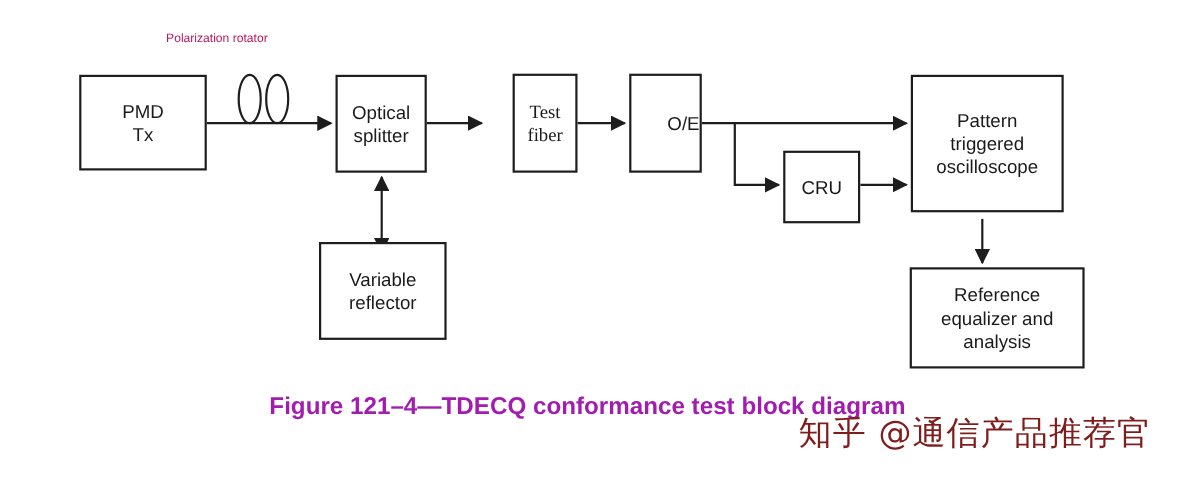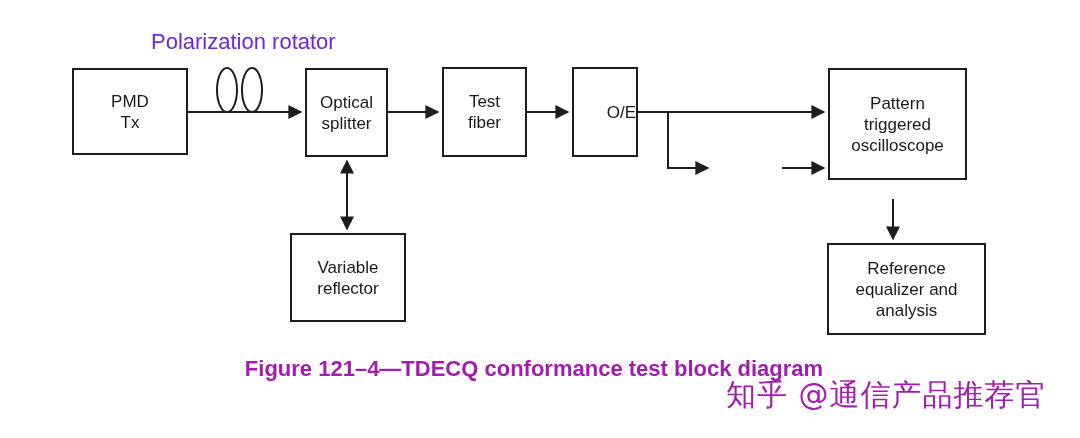--- a/index.html
+++ b/index.html
@@ -34,54 +34,54 @@
   }
   #connectors {
     position: absolute;
     left: 0;
     top: 0;
     width: 1080px;
     height: 438px;
   }
   .annotation {
     position: absolute;
-    font-size: 22px;
-    color: #6d28d9;
+    font-size: 11px;
+    color: #be185d;
     white-space: nowrap;
   }
   .caption {
     position: absolute;
     top: 356px;
     left: 534px;
     transform: translateX(-50%);
     font-size: 22px;
     font-weight: bold;
     white-space: nowrap;
     color: #a21caf;
   }
   .watermark {
     position: absolute;
     top: 378px;
     left: 726px;
     font-size: 30px;
     line-height: 34px;
     letter-spacing: 1px;
-    color: #a21caf;
+    color: #7f1d1d;
     white-space: nowrap;
     font-family: "DejaVu Sans", sans-serif;
   }
 
   
   #blk-pmd-tx        { left: 72px;  top: 68px;  width: 116px; height: 87px; }
   #blk-splitter      { left: 305px; top: 68px;  width: 83px;  height: 89px; }
-  #blk-test-fiber    { left: 442px; top: 67px;  width: 85px;  height: 90px; }
+  #blk-test-fiber    { left: 466px; top: 67px;  width: 59px;  height: 90px; font-family: Liberation Serif, serif; }
   #blk-oe            { left: 572px; top: 67px;  width: 66px;  height: 90px; justify-content: flex-end; }
   #blk-cru           { left: 712px; top: 137px; width: 70px;  height: 66px; }
-  #blk-scope         { left: 828px; top: 68px;  width: 139px; height: 112px; }
-  #blk-reflector     { left: 290px; top: 233px; width: 116px; height: 89px; }
+  #blk-scope         { left: 828px; top: 68px;  width: 139px; height: 125px; }
+  #blk-reflector     { left: 290px; top: 220px; width: 116px; height: 89px; }
   #blk-ref-eq        { left: 827px; top: 243px; width: 159px; height: 92px; }
 </style>
 </head>
 <body>
 
 <div id="canvas">
 
   <svg id="connectors" viewBox="0 0 1080 438" xmlns="http://www.w3.org/2000/svg">
     <defs>
       <marker id="ah" viewBox="0 0 10 10" refX="9" refY="5" markerWidth="7" markerHeight="7" orient="auto-start-reverse">
@@ -125,20 +125,23 @@
 
   <div class="block" id="blk-test-fiber">
     <span class="block-label">Test
 fiber</span>
   </div>
 
   <div class="block" id="blk-oe">
     <span class="block-label">O/E</span>
   </div>
 
+  <div class="block" id="blk-cru">
+    <span class="block-label">CRU</span>
+  </div>
 
   <div class="block" id="blk-scope">
     <span class="block-label">Pattern
 triggered
 oscilloscope</span>
   </div>
 
   <div class="block" id="blk-reflector">
     <span class="block-label">Variable
 reflector</span>

